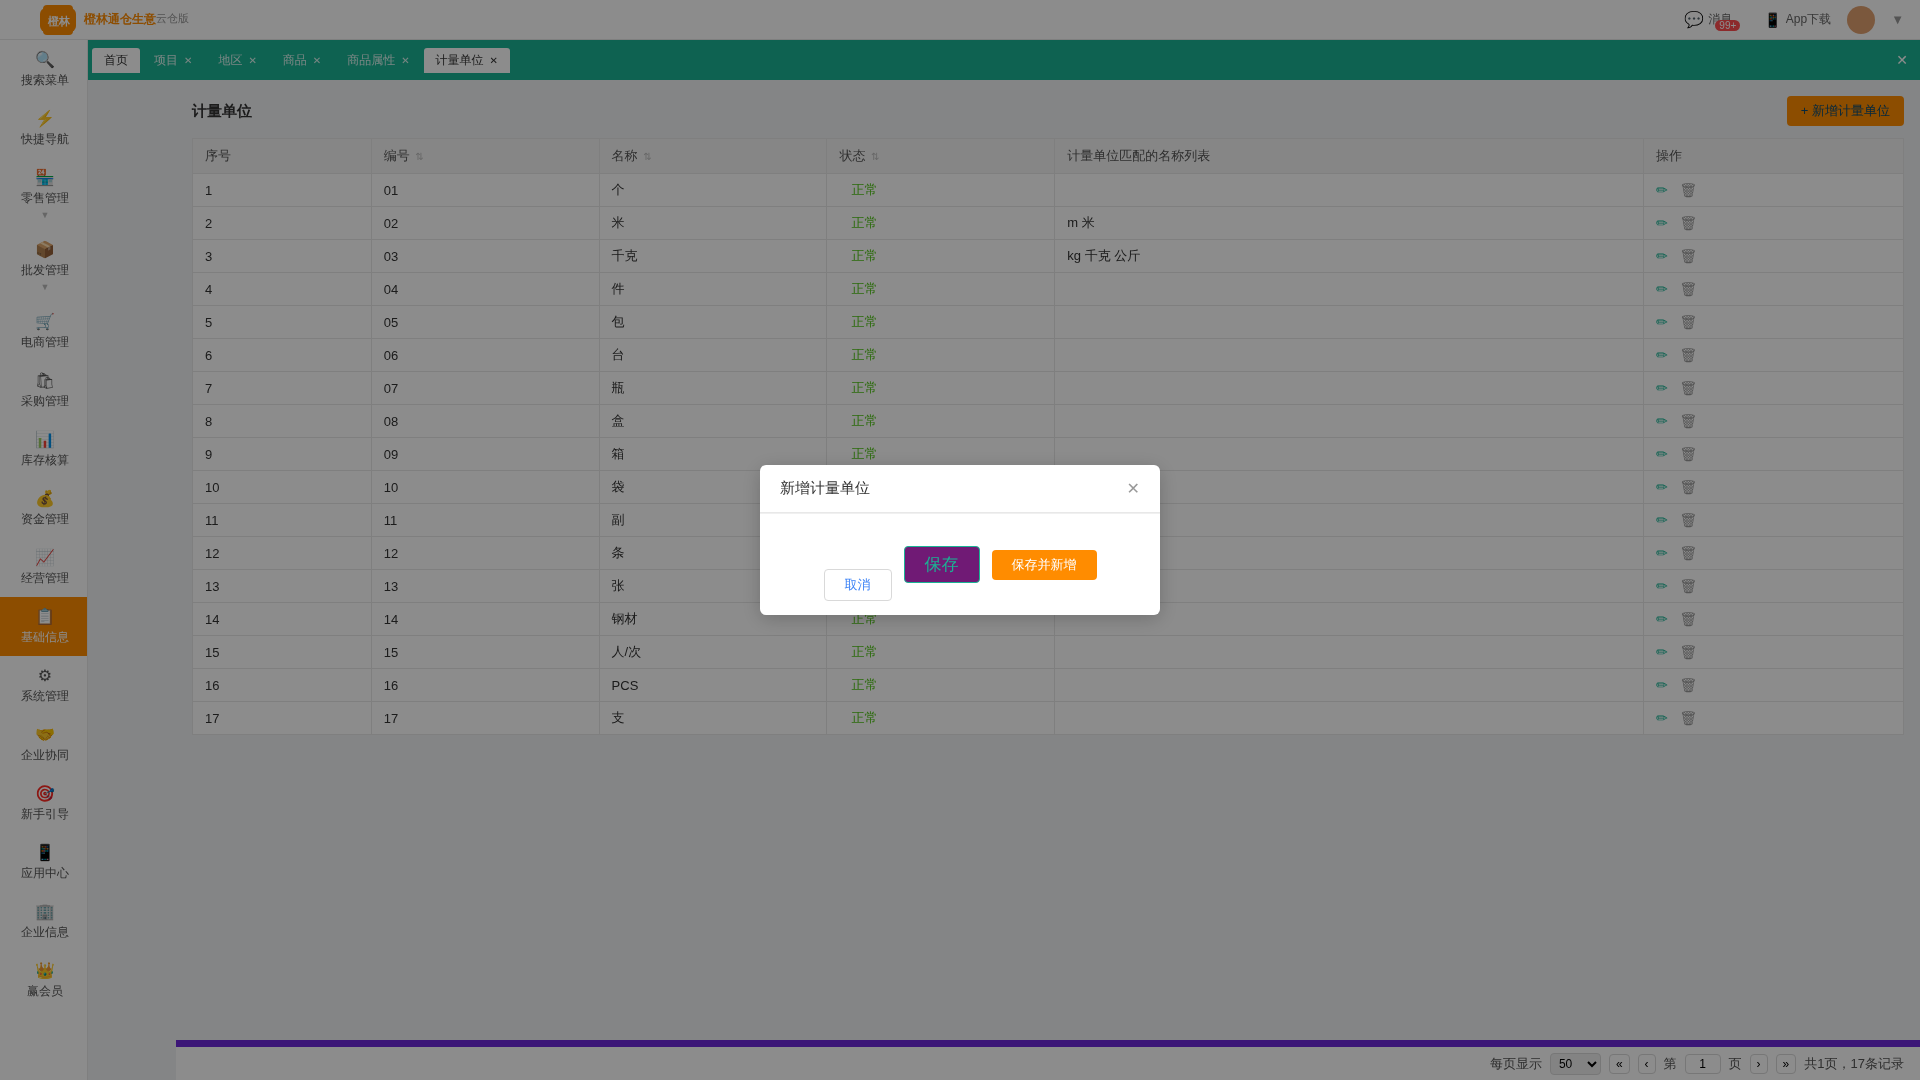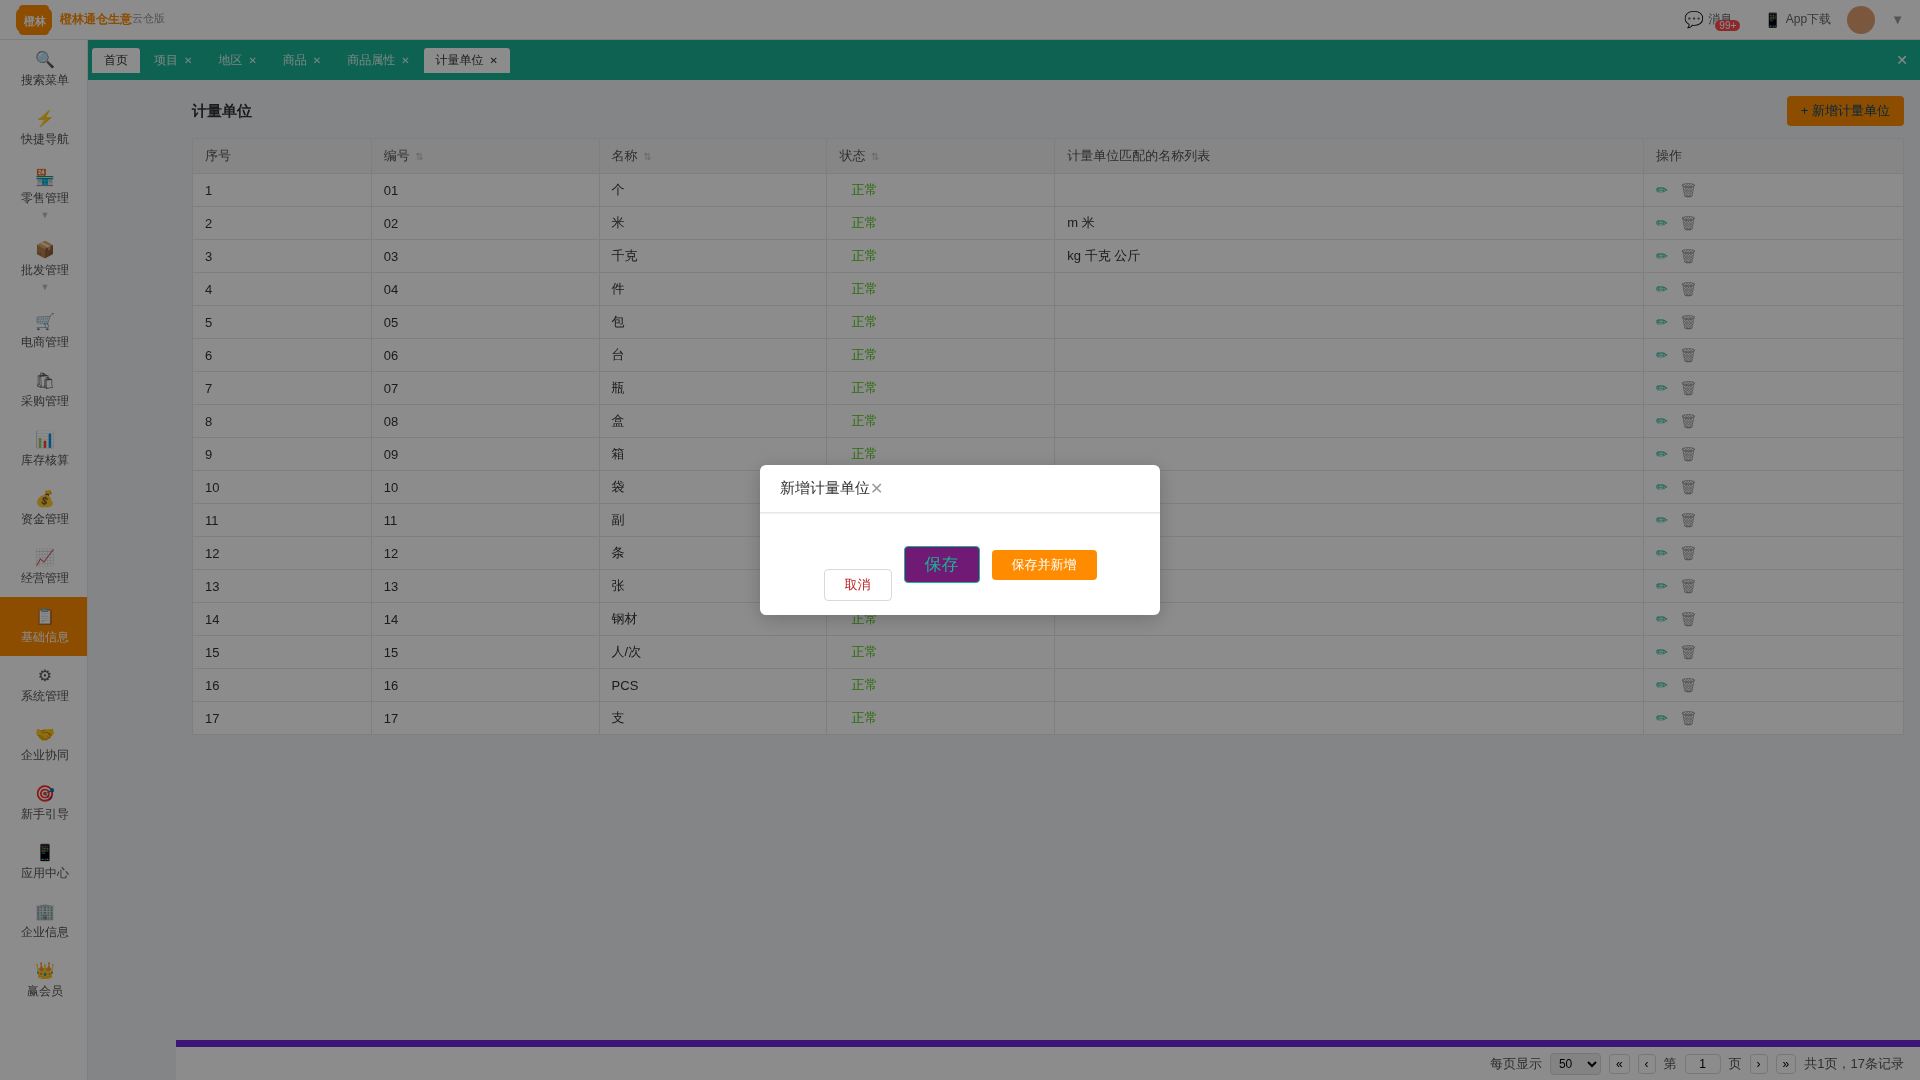--- a/index.html
+++ b/index.html
@@ -25,20 +25,21 @@
     }
     .logo-icon {
       width: 36px;
       height: 24px;
       background: #ff8c00;
       border-radius: 6px;
       display: flex; align-items: center; justify-content: center;
       color: #fff;
       font-size: 10px;
       font-weight: bold;
+      margin-left: 24px;
     }
     .header-right {
       display: flex;
       align-items: center;
       gap: 16px;
     }
     .header-msg {
       display: flex;
       align-items: center;
       gap: 4px;
@@ -256,21 +257,21 @@
     .modal {
       background: #fff;
       border-radius: 6px;
       width: 400px;
       box-shadow: 0 4px 20px rgba(0,0,0,0.2);
       overflow: hidden;
     }
     .modal-header {
       display: flex;
       align-items: center;
-      justify-content: flex-start;
+      justify-content: space-between;
       padding: 14px 20px;
       border-bottom: 1px solid #e8e8e8;
       font-size: 15px;
       font-weight: 500;
     }
     .modal-close {
       cursor: pointer;
       color: #999;
       font-size: 16px;
     }
@@ -312,21 +313,21 @@
       gap: 12px;
       border-top: 1px solid #f0f0f0;
     }
     .btn-cancel {
       border: 1px solid #d9d9d9;
       background: #fff;
       padding: 6px 20px;
       border-radius: 4px;
       font-size: 13px;
       cursor: pointer;
-      color: #b91c1c;
+      color: #3b82f6;
       margin-top: 41px;
     }
     .btn-save {
       border: 1px solid #1ab394;
       background: #701a75;
       color: #1ab394;
       padding: 6px 20px;
       border-radius: 4px;
       font-size: 17px;
       cursor: pointer;

